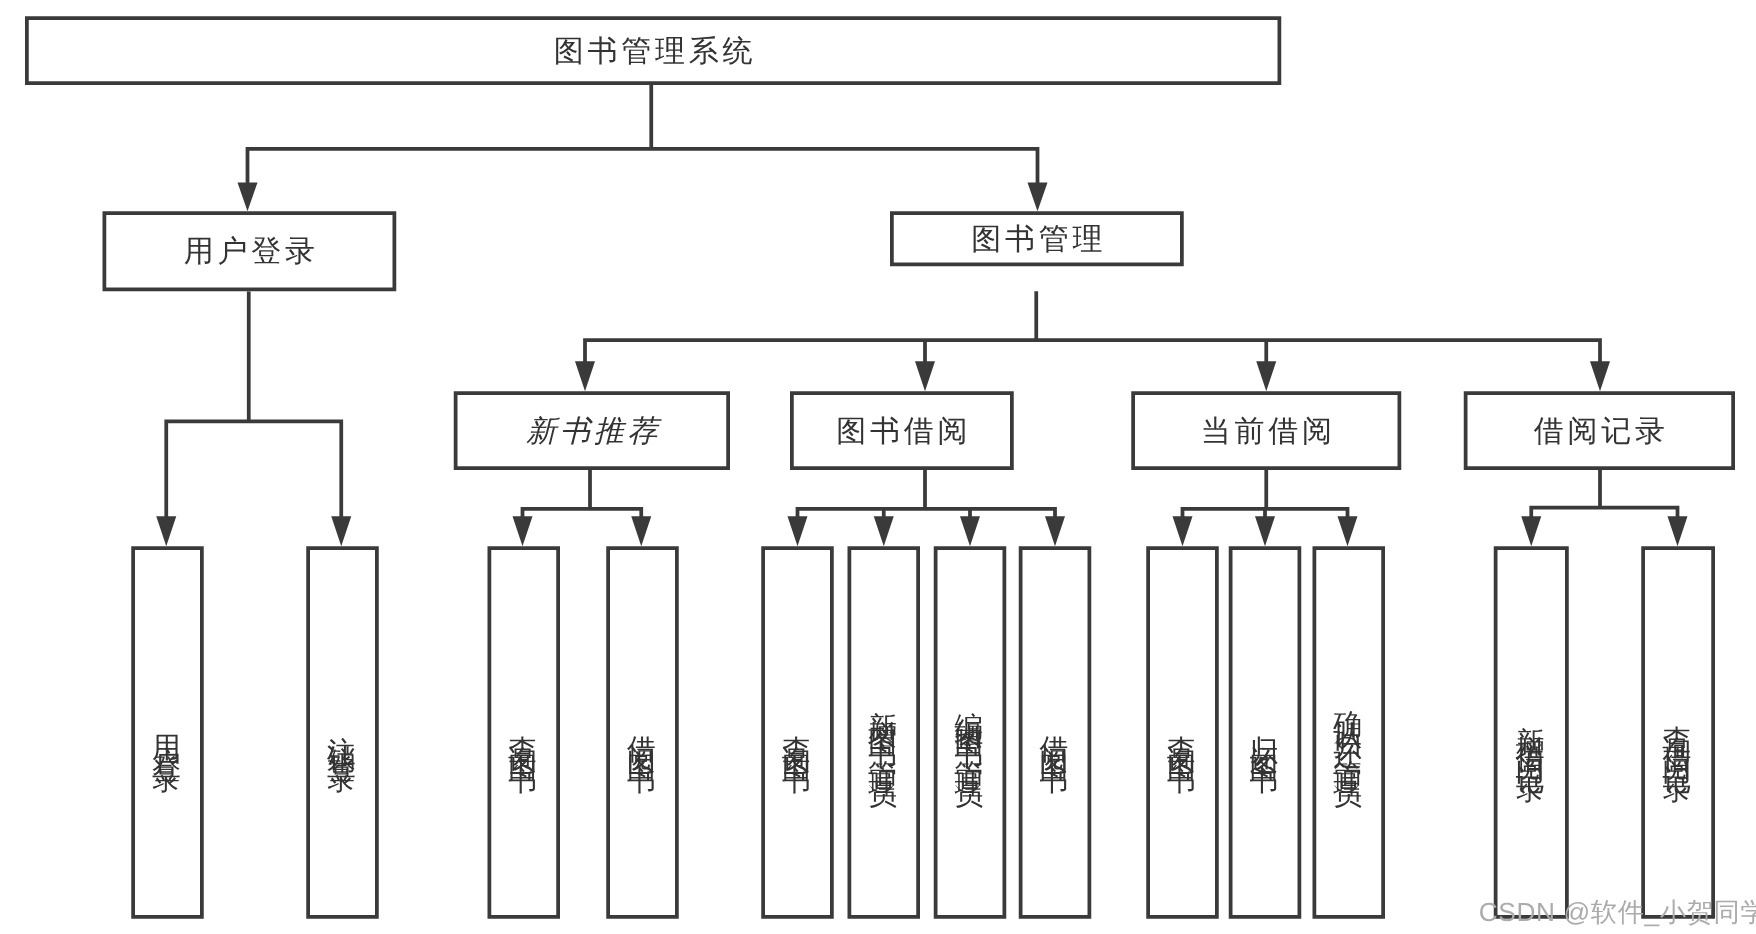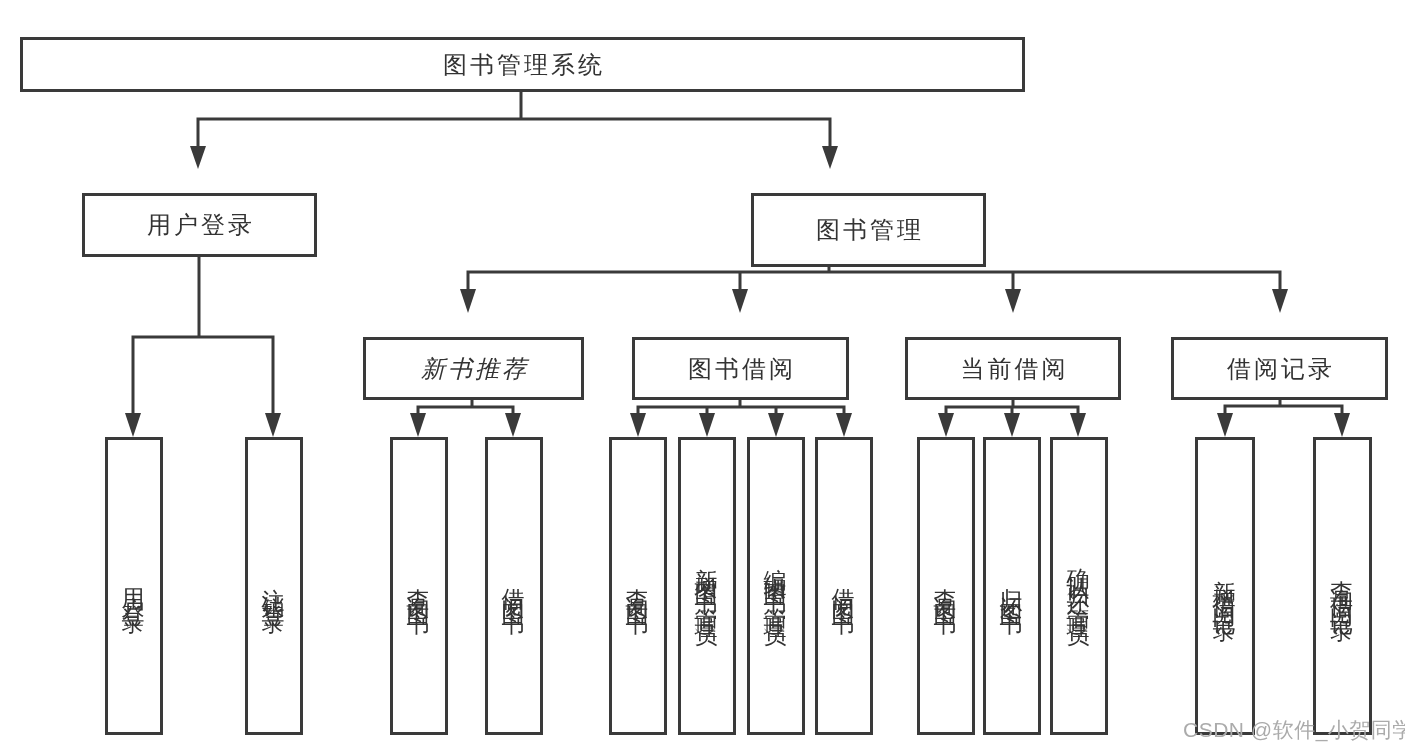--- a/index.html
+++ b/index.html
@@ -6,34 +6,34 @@
   .canvas{
     position:relative;width:1405px;height:747px;background:#ffffff;
     font-family:"Liberation Sans",sans-serif;overflow:hidden;
   }
   .connectors{position:absolute;left:0;top:0;z-index:1;}
   .node{
     position:absolute;box-sizing:border-box;background:#ffffff;
     border:3px solid #3a3a3a;display:flex;align-items:center;justify-content:center;
     color:#333333;z-index:2;
   }
-  .node-h{font-size:24px;letter-spacing:3px;text-indent:3px;white-space:nowrap;margin-top:24px;}
+  .node-h{font-size:24px;letter-spacing:3px;text-indent:3px;white-space:nowrap;}
   .node-v span{
     writing-mode:vertical-rl;font-size:23px;letter-spacing:8px;
     color:#333333;white-space:nowrap;
   }
   
   .n-root{left:20px;top:13px;width:1005px;height:55px;}
   
   .n-userlogin{left:82px;top:169px;width:235px;height:64px;}
-  .n-bookmgmt{left:751px;top:169px;width:235px;height:74px;}
+  .n-bookmgmt{left:712px;top:169px;width:235px;height:44px;}
   
   .lvl3{top:313px;height:63px;}
   .n-newbook{left:363px;width:221px;font-style:italic;}
-  .n-borrowmod{left:632px;width:217px;}
+  .n-borrowmod{left:632px;width:179px;}
   .n-currentborrow{left:905px;width:216px;}
   .n-borrowrec{left:1171px;width:217px;}
   
   .leaf{top:437px;height:298px;width:58px;}
   .lf1{left:105px;}  .lf2{left:245px;}
   .lf3{left:390px;}  .lf4{left:485px;}
   .lf5{left:609px;}  .lf6{left:678px;}
   .lf7{left:747px;}  .lf8{left:815px;}
   .lf9{left:917px;}  .lf10{left:983px;} .lf11{left:1050px;}
   .lf12{left:1195px;width:60px;} .lf13{left:1313px;width:59px;}

